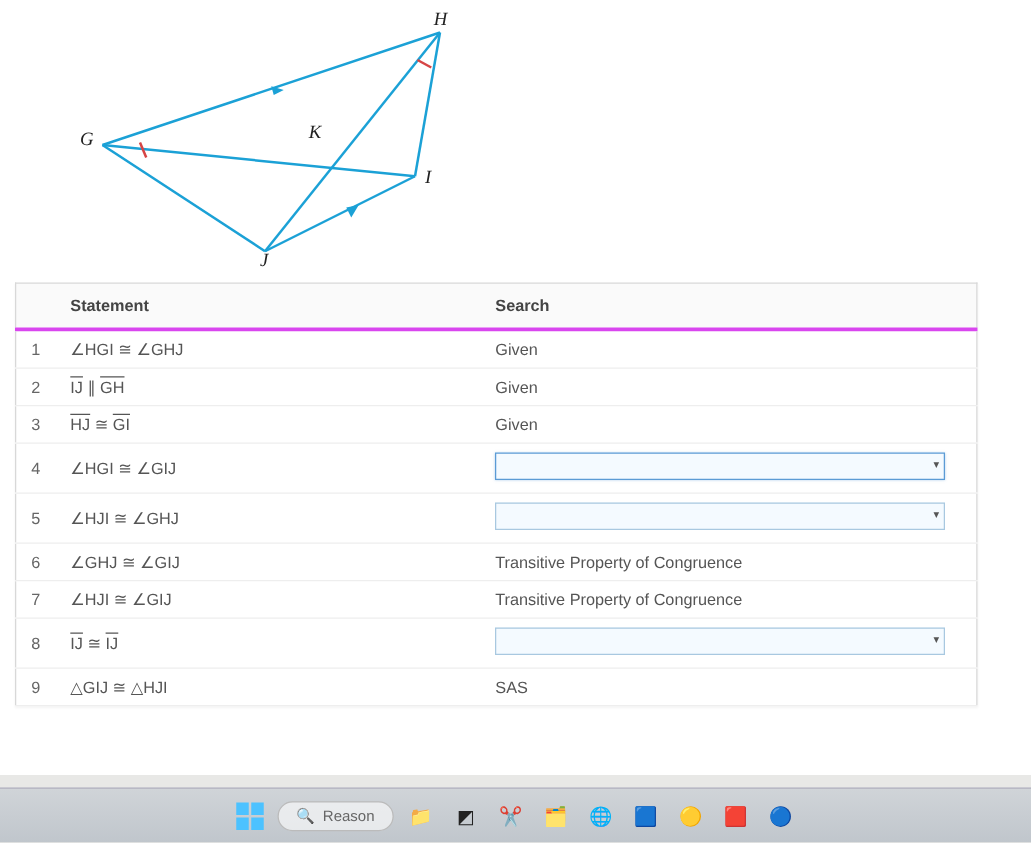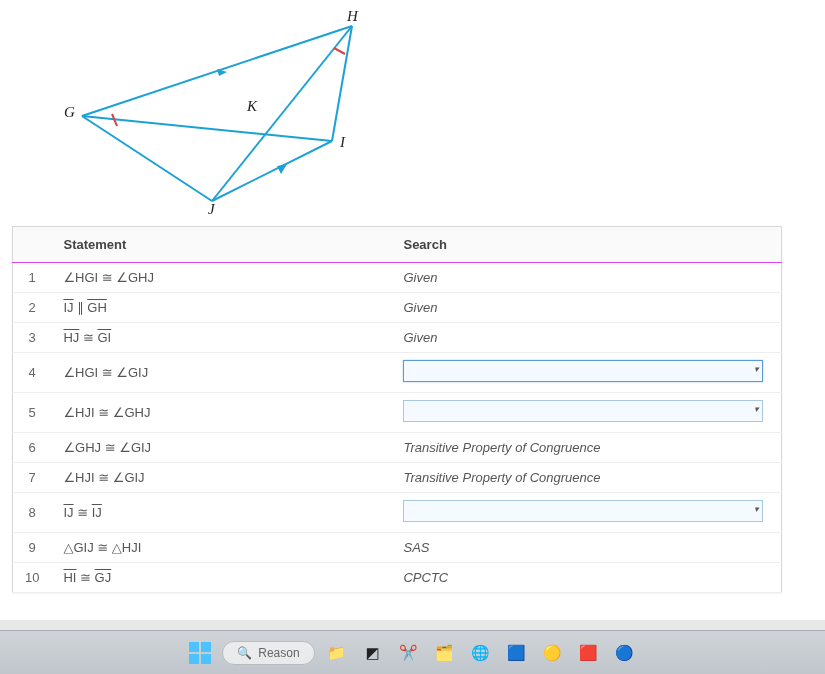--- a/index.html
+++ b/index.html
@@ -45,42 +45,41 @@
       background: #fff;
       border: 1px solid #d8d8d8;
       box-shadow: 0 1px 2px rgba(0,0,0,0.05);
     }
     .proof-table th {
       text-align: left;
       font-weight: bold;
       font-size: 13px;
       padding: 10px 12px;
       background: #fafafa;
-      border-bottom: 1px solid #d946ef;
+      border-bottom: 3px solid #d946ef;
       color: #444;
     }
     .proof-table td {
       padding: 7px 12px;
       border-bottom: 1px solid #eee;
       font-size: 13px;
       vertical-align: middle;
       color: #555;
     }
     .proof-table td.num {
       width: 30px;
       text-align: center;
       color: #666;
     }
     .proof-table td.stmt {
       width: 340px;
       font-family: Liberation Sans, sans-serif;
     }
     .proof-table td.reason {
       font-family: Verdana, sans-serif;
-      font-style: italic;
     }
     .dropdown {
       width: 360px;
       height: 22px;
       border: 1px solid #a8c8e0;
       background: #f4faff;
       position: relative;
       display: inline-block;
     }
     .dropdown.active {
@@ -219,25 +218,20 @@
         <td class="num">8</td>
         <td class="stmt"><span class="over">IJ</span> ≅ <span class="over">IJ</span></td>
         <td class="reason">
           <div class="dropdown"><span class="arrow">▾</span></div>
         </td>
       </tr>
       <tr>
         <td class="num">9</td>
         <td class="stmt">△GIJ ≅ △HJI</td>
         <td class="reason">SAS</td>
-      </tr>
-      <tr>
-        <td class="num">10</td>
-        <td class="stmt"><span class="over">HI</span> ≅ <span class="over">GJ</span></td>
-        <td class="reason">CPCTC</td>
       </tr>
     </tbody>
   </table>
 
 </div>
 
 <div class="taskbar">
   <div class="task-icon">
     <div class="win-logo">
       <span style="background:#4cc2ff"></span>

